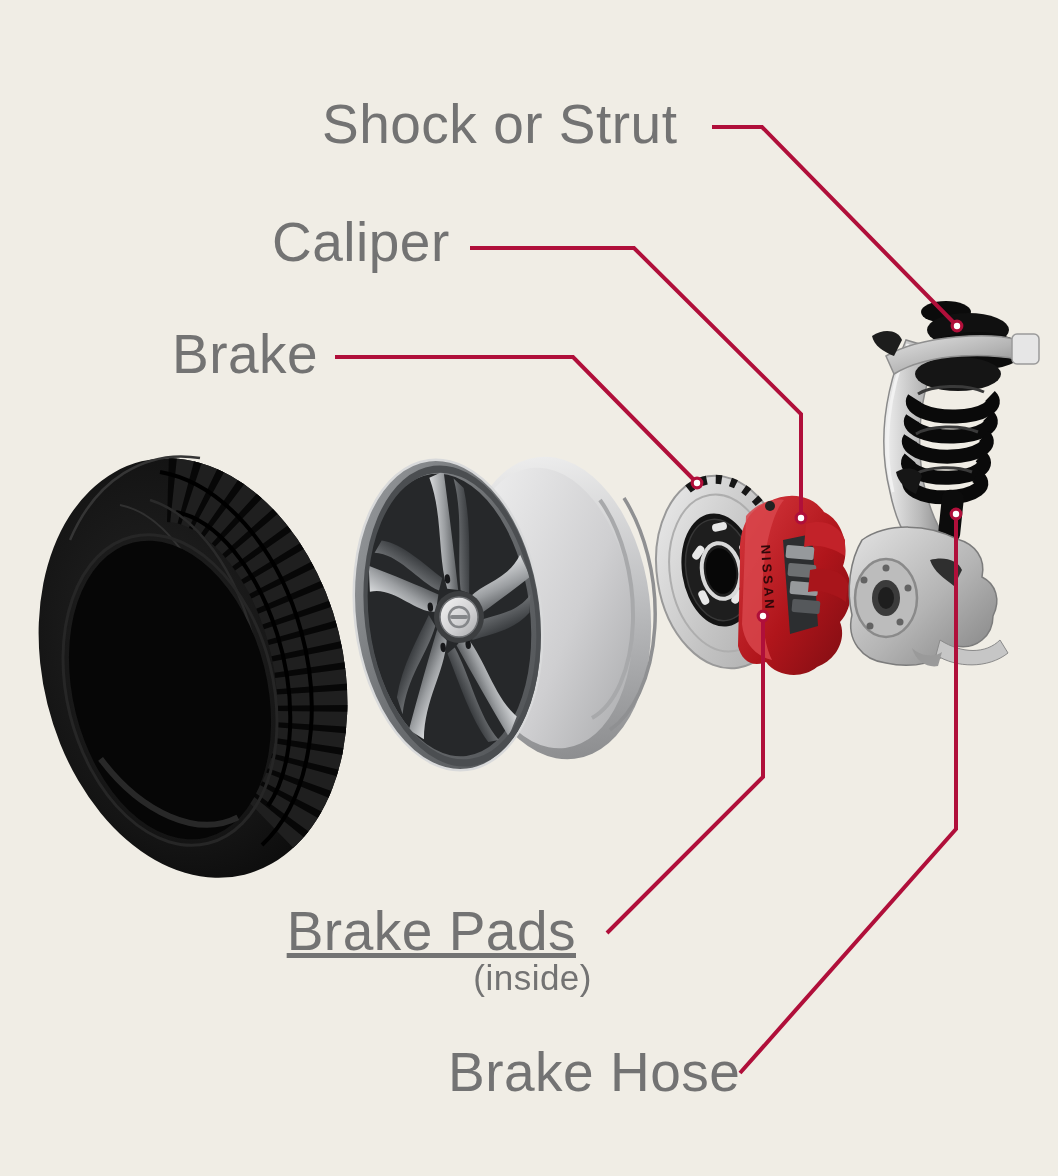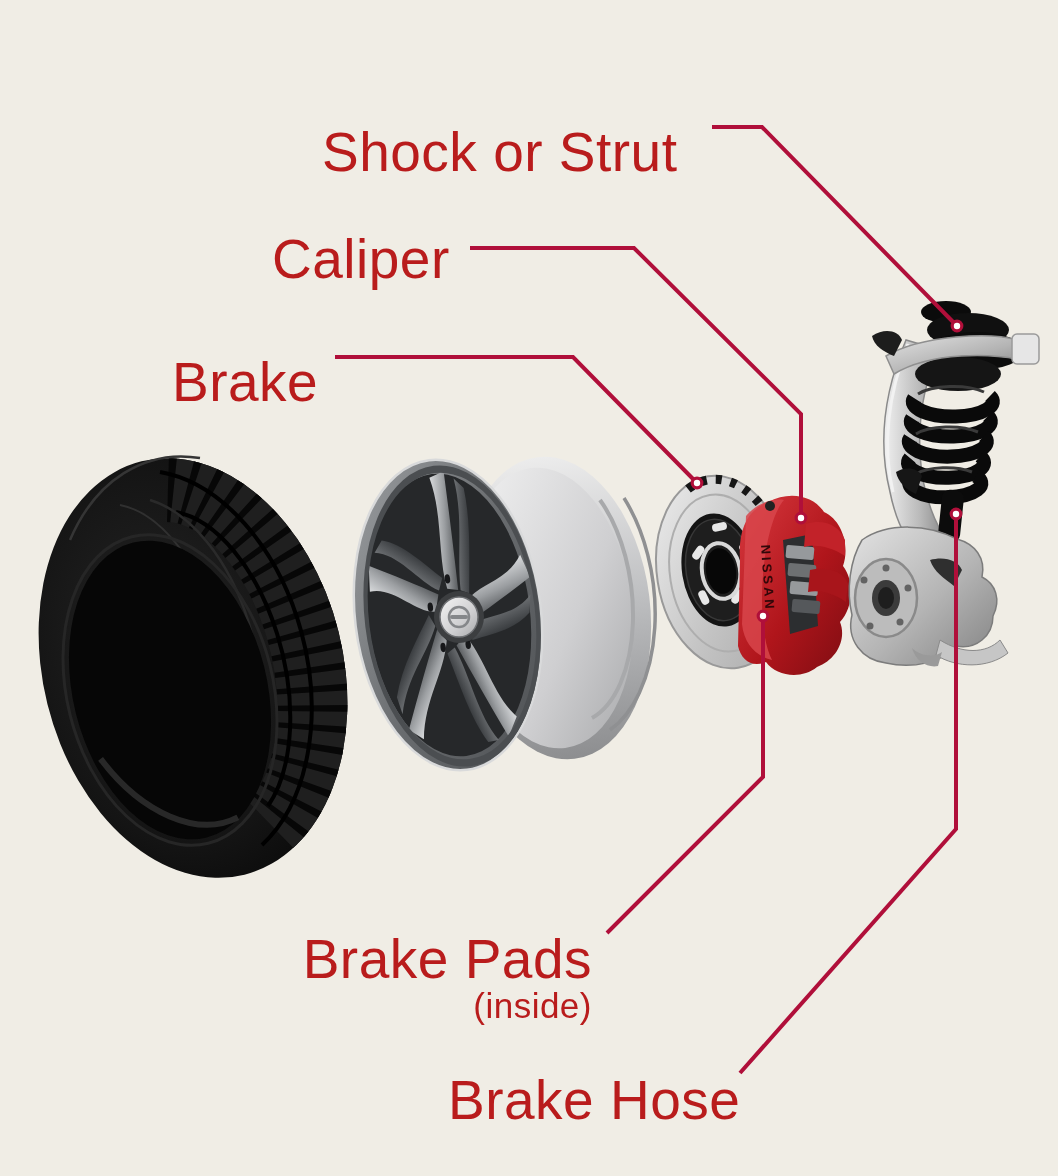--- a/index.html
+++ b/index.html
@@ -1,20 +1,20 @@
 <!DOCTYPE html>
 <html><head>
 <meta charset="utf-8">
 <style>
   html,body{margin:0;padding:0;background:#f0ede5;}
   .stage{position:relative;width:1058px;height:1176px;background:#f0ede5;overflow:hidden;
          font-family:"Liberation Sans",sans-serif;}
   .art{position:absolute;left:0;top:0;width:1058px;height:1176px;display:block;}
-  .label{position:absolute;color:#b91c1c;font-size:55px;line-height:1.08;letter-spacing:.5px;
-         white-space:nowrap;font-weight:400;margin-top:28px;}
+  .label{position:absolute;color:#737373;font-size:55px;line-height:1.08;letter-spacing:.5px;
+         white-space:nowrap;font-weight:400;}
   .label.small{font-size:35px;letter-spacing:.5px;}
   .ra{text-align:right;}
 </style>
 </head>
 <body>
 
 <div class="stage">
 
   <svg class="art" viewBox="0 0 1058 1176">
     <defs>
@@ -224,18 +224,18 @@
     <g fill="#ffffff" stroke="#b00f3a" stroke-width="3.2">
       <circle cx="957" cy="326" r="4.8"></circle>
       <circle cx="801" cy="518" r="4.8"></circle>
       <circle cx="697" cy="483" r="4.8"></circle>
       <circle cx="763" cy="616" r="4.8"></circle>
       <circle cx="956" cy="514" r="4.8"></circle>
     </g>
   </svg>
 
   <div class="label" style="left:322px;top:95px;">Shock or Strut</div>
-  <div class="label" style="left:272px;top:202px;">Caliper</div>
+  <div class="label" style="left:272px;top:213px;">Caliper</div>
   <div class="label" style="left:172px;top:325px;">Brake</div>
-  <div class="label ra" style="left:250px;top:902px;width:342px;">Brake Pads</div>
+  <div class="label ra" style="left:234px;top:902px;width:342px;text-decoration:underline;">Brake Pads</div>
   <div class="label small ra" style="left:250px;top:959px;width:342px;">(inside)</div>
   <div class="label" style="left:448px;top:1043px;">Brake Hose</div>
 </div>
 
 </body></html>

